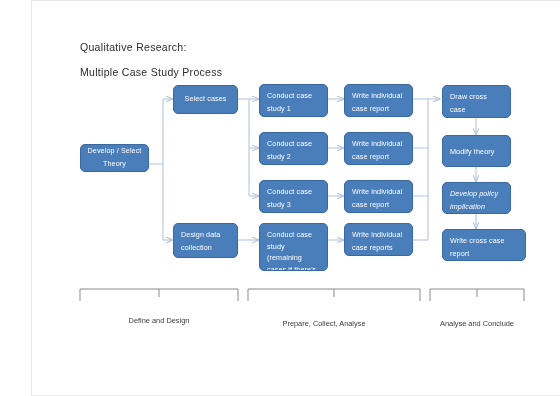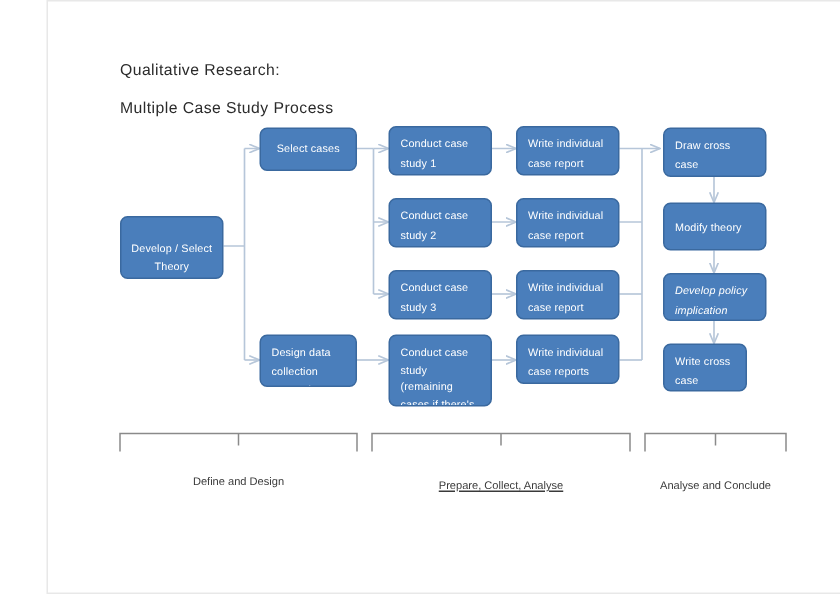--- a/index.html
+++ b/index.html
@@ -125,21 +125,21 @@
       <path d="M127,288 L127,296"></path>
 
       <path d="M216,300 L216,288 L388,288 L388,300"></path>
       <path d="M302,288 L302,296"></path>
 
       <path d="M398,300 L398,288 L492,288 L492,300"></path>
       <path d="M445,288 L445,296"></path>
     </g>
   </svg>
 
-  <div class="node center" style="left:48px; top:143px; width:69px; height:42px;justify-content:flex-end;">
+  <div class="node center" style="left:48px; top:143px; width:69px; height:28px;">
     <span class="ln">Develop / Select</span>
     <span class="ln">Theory</span>
   </div>
 
   <div class="node center" style="left:141px; top:84px; width:65px; height:29px;">
     <span class="ln">Select cases</span>
   </div>
 
   <div class="node" style="left:141px; top:222px; width:65px; height:35px;">
     <span class="ln">Design data</span>
@@ -195,22 +195,22 @@
 
   <div class="node" style="left:410px; top:134px; width:69px; height:32px; padding-top:10px;">
     <span class="ln">Modify theory</span>
   </div>
 
   <div class="node" style="left:410px; top:181px; width:69px; height:32px;font-style:italic;">
     <span class="ln">Develop policy</span>
     <span class="ln">implication</span>
   </div>
 
-  <div class="node" style="left:410px; top:228px; width:56px; height:32px;">
+  <div class="node" style="left:410px; top:228px; width:84px; height:32px;">
     <span class="ln">Write cross case</span>
     <span class="ln">report</span>
   </div>
 
   <div class="bracket-label" style="left:127px; top:315px;">Define and Design</div>
-  <div class="bracket-label" style="left:302px; top:318px;text-decoration:underline;">Prepare, Collect, Analyse</div>
+  <div class="bracket-label" style="left:292px; top:318px;">Prepare, Collect, Analyse</div>
   <div class="bracket-label" style="left:445px; top:318px;">Analyse and Conclude</div>
 
 </div>
 
 </body></html>

